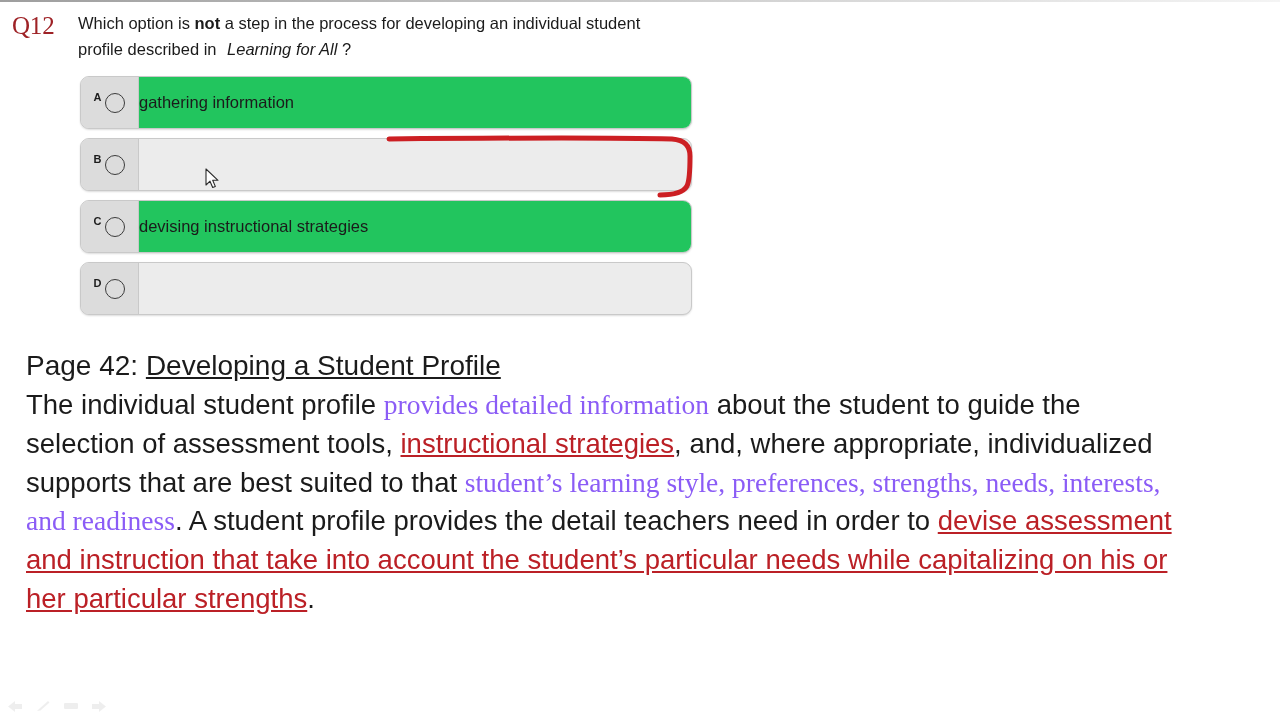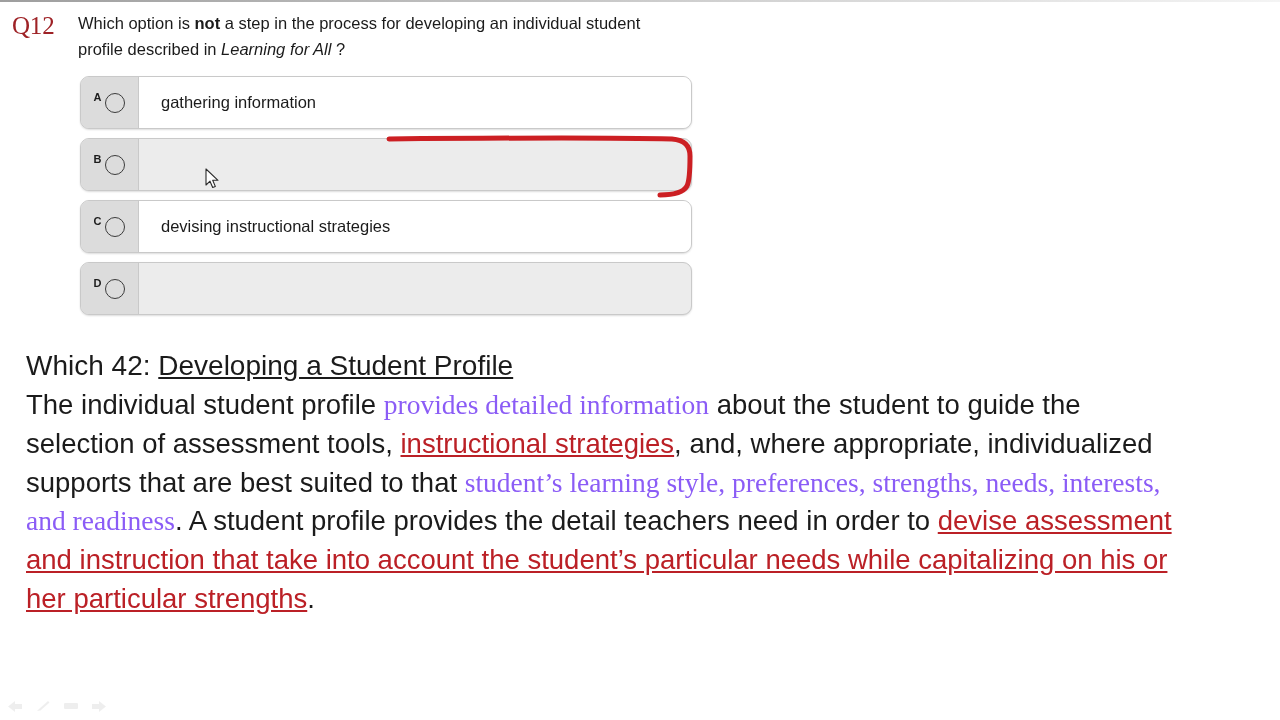--- a/index.html
+++ b/index.html
@@ -45,21 +45,21 @@
   }
   #q-text {
     margin-left: 66px;
     font-family: "Liberation Sans", sans-serif;
     font-size: 16.5px;
     line-height: 26px;
     color: #1b1b1b;
     width: 600px;
   }
   #q-text b { font-weight: 700; }
-  #q-text i { font-style: italic; }
+  #q-text i { font-style: italic; margin-left: 6px; }
 
   
   #options {
     position: absolute;
     top: 76px;
     left: 80px;
     width: 612px;
   }
   .option {
     position: relative;
@@ -98,22 +98,21 @@
     width: 20px; height: 20px;
     border-radius: 50%;
     border: 1.6px solid #3b3b3b;
     background: transparent;
     box-sizing: border-box;
   }
   .option-body {
     flex: 1 1 auto;
     display: flex;
     align-items: center;
-    padding-left: 22px;
-    background: #ffffff;
+    background: #22c55e;
     border-radius: 0 8px 8px 0;
     box-sizing: border-box;
   }
   .option-label {
     font-family: "Liberation Sans", sans-serif;
     font-size: 16.5px;
     color: #1b1b1b;
   }
 
   
@@ -236,21 +235,21 @@
       </div>
     </div>
 
   </div>
 
   <svg id="cursor" viewBox="0 0 16 22" xmlns="http://www.w3.org/2000/svg">
     <path d="M1 1 L1 17 L5 13.2 L7.7 19.5 L10.3 18.4 L7.7 12.3 L13 12.3 Z" fill="#ffffff" stroke="#2b2b2b" stroke-width="1.1" stroke-linejoin="round"></path>
   </svg>
 
   <div id="body-text">
-    <div id="page-heading"><span>Which 42: </span><span class="underlined">Developing a Student Profile</span></div>
+    <div id="page-heading"><span>Page 42: </span><span class="underlined">Developing a Student Profile</span></div>
     <div id="paragraph">
       <span>The individual student profile </span><span class="hl">provides detailed information</span><span> about the student to guide the selection of assessment tools, </span><span class="hl-dark">instructional strategies</span><span>, and, where appropriate, individualized supports that are best suited to that </span><span class="hl">student’s learning style, preferences, strengths, needs, interests, and readiness</span><span>. A student profile provides the detail teachers need in order to </span><span class="hl-dark">devise assessment and instruction that take into account the student’s particular needs while capitalizing on his or her particular strengths</span><span>.</span>
     </div>
   </div>
 
   <div id="toolbar">
     <svg class="tb-icon" viewBox="0 0 18 16" xmlns="http://www.w3.org/2000/svg">
       <path d="M9 3 L9 6 L16 6 L16 11 L9 11 L9 14 L2 8.5 Z" fill="#3a3a3a"></path>
     </svg>
     <svg class="tb-icon" viewBox="0 0 18 16" xmlns="http://www.w3.org/2000/svg">

